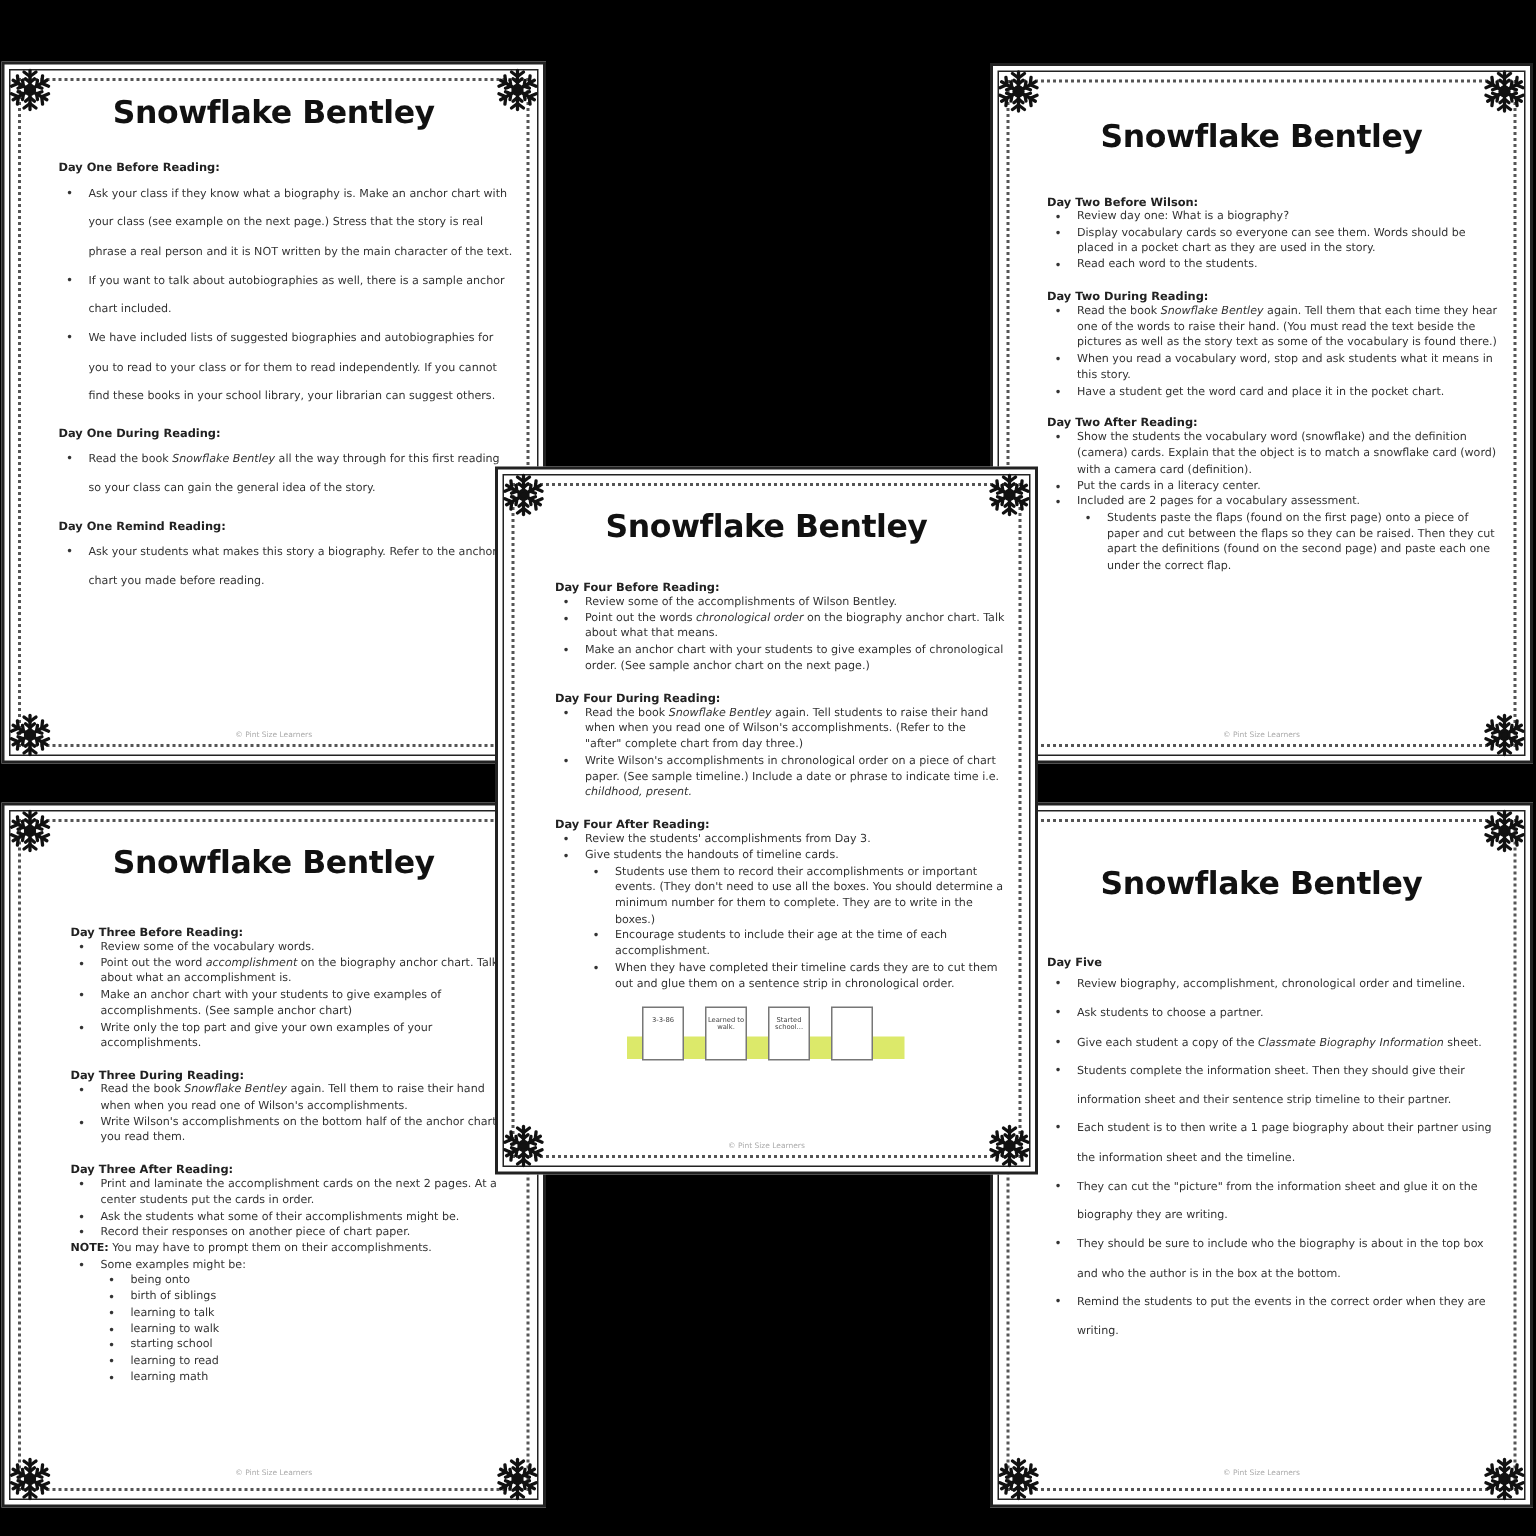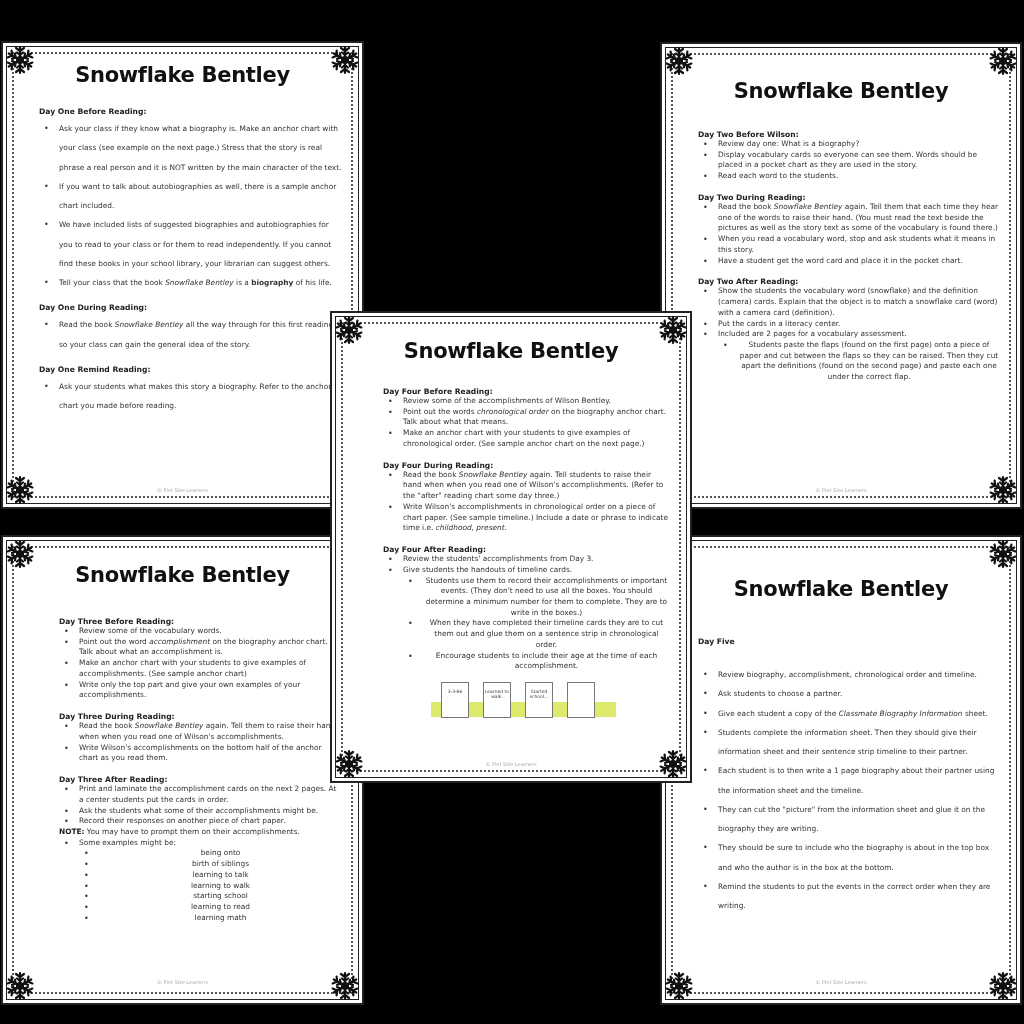--- a/index.html
+++ b/index.html
@@ -11,21 +11,21 @@
   .page::after { content:""; position:absolute; inset:9px; border:2px dotted #555; pointer-events:none; }
   .flake { position:absolute; width:30px; height:30px; z-index:2; }
   .flake svg { width:100%; height:100%; display:block; }
   .flake.tl { left:2px; top:2px; } .flake.tr { right:2px; top:2px; }
   .flake.bl { left:2px; bottom:2px; } .flake.br { right:2px; bottom:2px; }
   .title { font-family:"DejaVu Sans", sans-serif; font-weight:bold; font-size:21px; text-align:center;
            color:#111; letter-spacing:-0.3px; position:relative; z-index:1; }
   .content { position:absolute; left:36px; right:20px; z-index:1; }
   .sec-h { font-size:7.6px; font-weight:bold; color:#222; margin:0; }
   ul { margin:0; padding:0 0 0 20px; list-style:none; }
-  ul ul { padding-left:20px;text-align:center; }
+  ul ul { padding-left:20px; }
   li { position:relative; font-size:7.4px; line-height:1.45; color:#333; }
   li::before { content:"\2022"; position:absolute; left:-15px; font-size:8px; }
   .loose li { line-height:2.6; }
   .gap { height:11px; }
   .note { font-size:7.4px; color:#333; line-height:1.45; }
   .note b { color:#222; }
   .copyright { position:absolute; left:0; right:0; text-align:center; font-size:5px; color:#aaa; z-index:1; }
   i { font-style:italic; }
   .timeline { position:relative; height:38px; margin:10px 0 0 48px; width:185px; }
   .timeline .strip { position:absolute; left:0; right:0; top:20px; height:15px; background:#dce96a; }
@@ -71,21 +71,20 @@
         <use href="#sf"></use>
       </svg>
     </span>
   <div class="title" style="margin-top:20px;">Snowflake Bentley</div>
   <div class="content loose" style="top:64px;">
     <p class="sec-h">Day One Before Reading:</p>
     <ul style="margin-top:3px;">
       <li>Ask your class if they know what a biography is.  Make an anchor chart with your class (see example on the next page.) Stress that the story is real phrase a real person and it is NOT written by the main character of the text.</li>
       <li>If you want to talk about autobiographies as well, there is a sample anchor chart included.</li>
       <li>We have included lists of suggested biographies and autobiographies for you to read to your class or for them to read independently.  If you cannot find these books in your school library, your librarian can suggest others.</li>
-      <li><span>Tell your class that the book </span><i>Snowflake Bentley</i><span> is a </span><b>biography</b><span> of his life.</span></li>
     </ul>
     <div class="gap"></div>
     <p class="sec-h">Day One During Reading:</p>
     <ul style="margin-top:3px;">
       <li><span>Read the book </span><i>Snowflake Bentley</i><span> all the way through for this first reading so your class can gain the general idea of the story.</span></li>
     </ul>
     <div class="gap"></div>
     <p class="sec-h">Day One Remind Reading:</p>
     <ul style="margin-top:3px;">
       <li>Ask your students what makes this story a biography.  Refer to the anchor chart you made before reading.</li>
@@ -150,21 +149,21 @@
       <svg viewBox="0 0 30 30">
         <use href="#sf"></use>
       </svg>
     </span>
   <span class="flake br">
       <svg viewBox="0 0 30 30">
         <use href="#sf"></use>
       </svg>
     </span>
   <div class="title" style="margin-top:26px;">Snowflake Bentley</div>
-  <div class="content" style="top:80px;left:56px;">
+  <div class="content" style="top:80px;left:44px;">
     <p class="sec-h">Day Three Before Reading:</p>
     <ul>
       <li>Review some of the vocabulary words.</li>
       <li><span>Point out the word </span><i>accomplishment</i><span> on the biography anchor chart.  Talk about what an accomplishment is.</span></li>
       <li>Make an anchor chart with your students to give examples of accomplishments.  (See sample anchor chart)</li>
       <li>Write only the top part and give your own examples of your accomplishments.</li>
     </ul>
     <div class="gap"></div>
     <p class="sec-h">Day Three During Reading:</p>
     <ul>
@@ -208,21 +207,21 @@
       </svg>
     </span>
   <span class="flake br">
       <svg viewBox="0 0 30 30">
         <use href="#sf"></use>
       </svg>
     </span>
   <div class="title" style="margin-top:40px;">Snowflake Bentley</div>
   <div class="content loose" style="top:100px;">
     <p class="sec-h">Day Five</p>
-    <ul style="margin-top:19px;">
+    <ul style="margin-top:0;">
       <li>Review biography, accomplishment, chronological order and timeline.</li>
       <li>Ask students to choose a partner.</li>
       <li><span>Give each student a copy of the </span><i>Classmate Biography Information</i><span> sheet.</span></li>
       <li>Students complete the information sheet. Then they should give their information sheet and their sentence strip timeline to their partner.</li>
       <li>Each student is to then write a 1 page biography about their partner using the information sheet and the timeline.</li>
       <li>They can cut the "picture" from the information sheet and glue it on the biography they are writing.</li>
       <li>They should be sure to include who the biography is about in the top box and who the author is in the box at the bottom.</li>
       <li>Remind the students to put the events in the correct order when they are writing.</li>
     </ul>
   </div>
@@ -244,42 +243,42 @@
       <svg viewBox="0 0 30 30">
         <use href="#sf"></use>
       </svg>
     </span>
   <span class="flake br">
       <svg viewBox="0 0 30 30">
         <use href="#sf"></use>
       </svg>
     </span>
   <div class="title" style="margin-top:26px;">Snowflake Bentley</div>
-  <div class="content" style="top:74px;left:51px;">
+  <div class="content" style="top:74px;left:38px;">
     <p class="sec-h">Day Four Before Reading:</p>
     <ul>
       <li>Review some of the accomplishments of Wilson Bentley.</li>
       <li><span>Point out the words </span><i>chronological order</i><span> on the biography anchor chart. Talk about what that means.</span></li>
       <li>Make an anchor chart with your students to give examples of chronological order.  (See sample anchor chart on the next page.)</li>
     </ul>
     <div class="gap"></div>
     <p class="sec-h">Day Four During Reading:</p>
     <ul>
-      <li><span>Read the book </span><i>Snowflake Bentley</i><span> again. Tell students to raise their hand when when you read one of Wilson's accomplishments.   (Refer to the "after" reading chart some day three.)</span></li>
+      <li><span>Read the book </span><i>Snowflake Bentley</i><span> again. Tell students to raise their hand when when you read one of Wilson's accomplishments.   (Refer to the "after" complete chart from day three.)</span></li>
       <li><span>Write Wilson's accomplishments in chronological order on a piece of chart paper.  (See sample timeline.)  Include a date or phrase to indicate time i.e. </span><i>childhood, present.</i></li>
     </ul>
     <div class="gap"></div>
     <p class="sec-h">Day Four After Reading:</p>
     <ul>
       <li>Review the students' accomplishments from Day 3.</li>
       <li><span>Give students the handouts of timeline cards.</span>
         <ul>
           <li>Students use them to record their accomplishments or important events.  (They don't need to use all the boxes. You should determine a minimum number for them to complete. They are to write in the boxes.)</li>
+          <li>Encourage students to include their age at the time of each accomplishment.</li>
           <li>When they have completed their timeline cards they are to cut them out and glue them on a sentence strip in chronological order.</li>
-          <li>Encourage students to include their age at the time of each accomplishment.</li>
         </ul>
       </li>
     </ul>
     <div class="timeline">
       <div class="strip"></div>
       <div class="tcard" style="left:10px;">3-3-86</div>
       <div class="tcard" style="left:52px;">Learned to walk.</div>
       <div class="tcard" style="left:94px;">Started school...</div>
       <div class="tcard" style="left:136px;"></div>
     </div>

